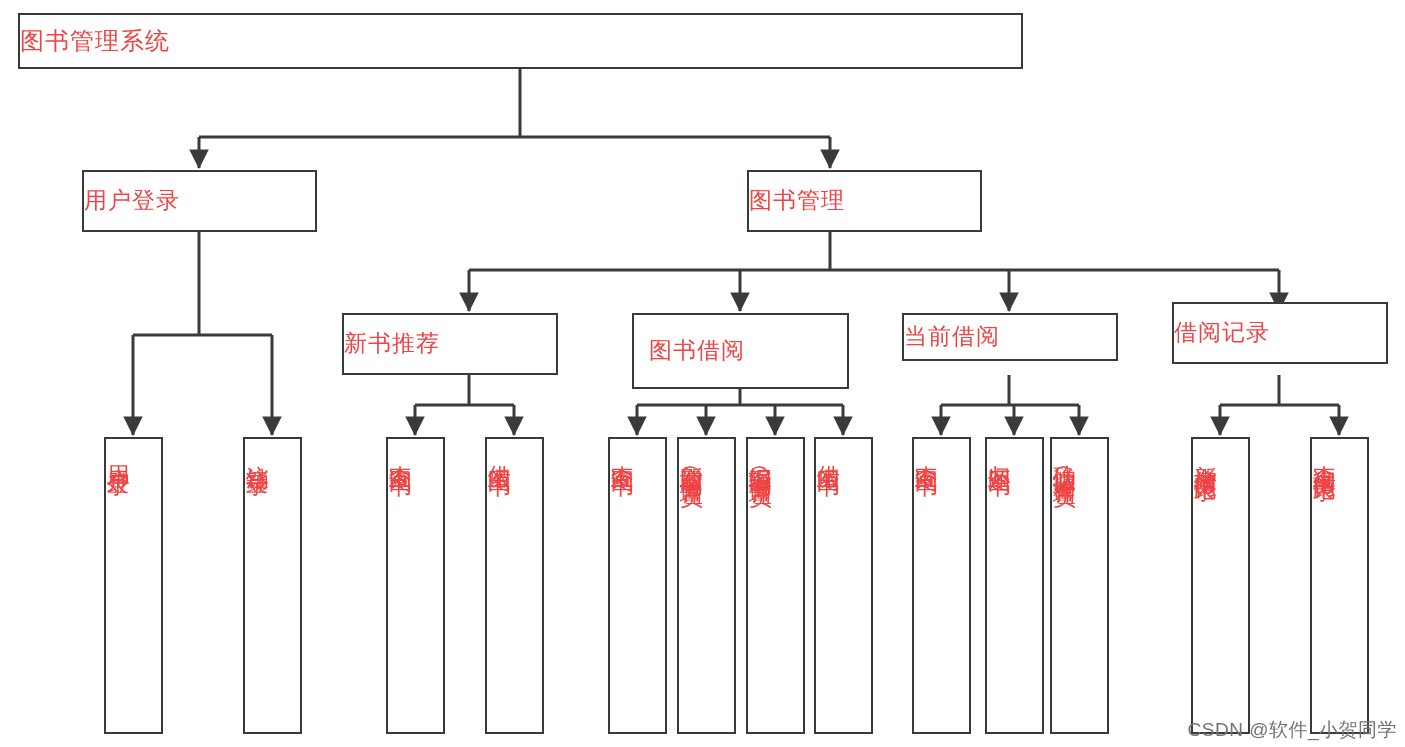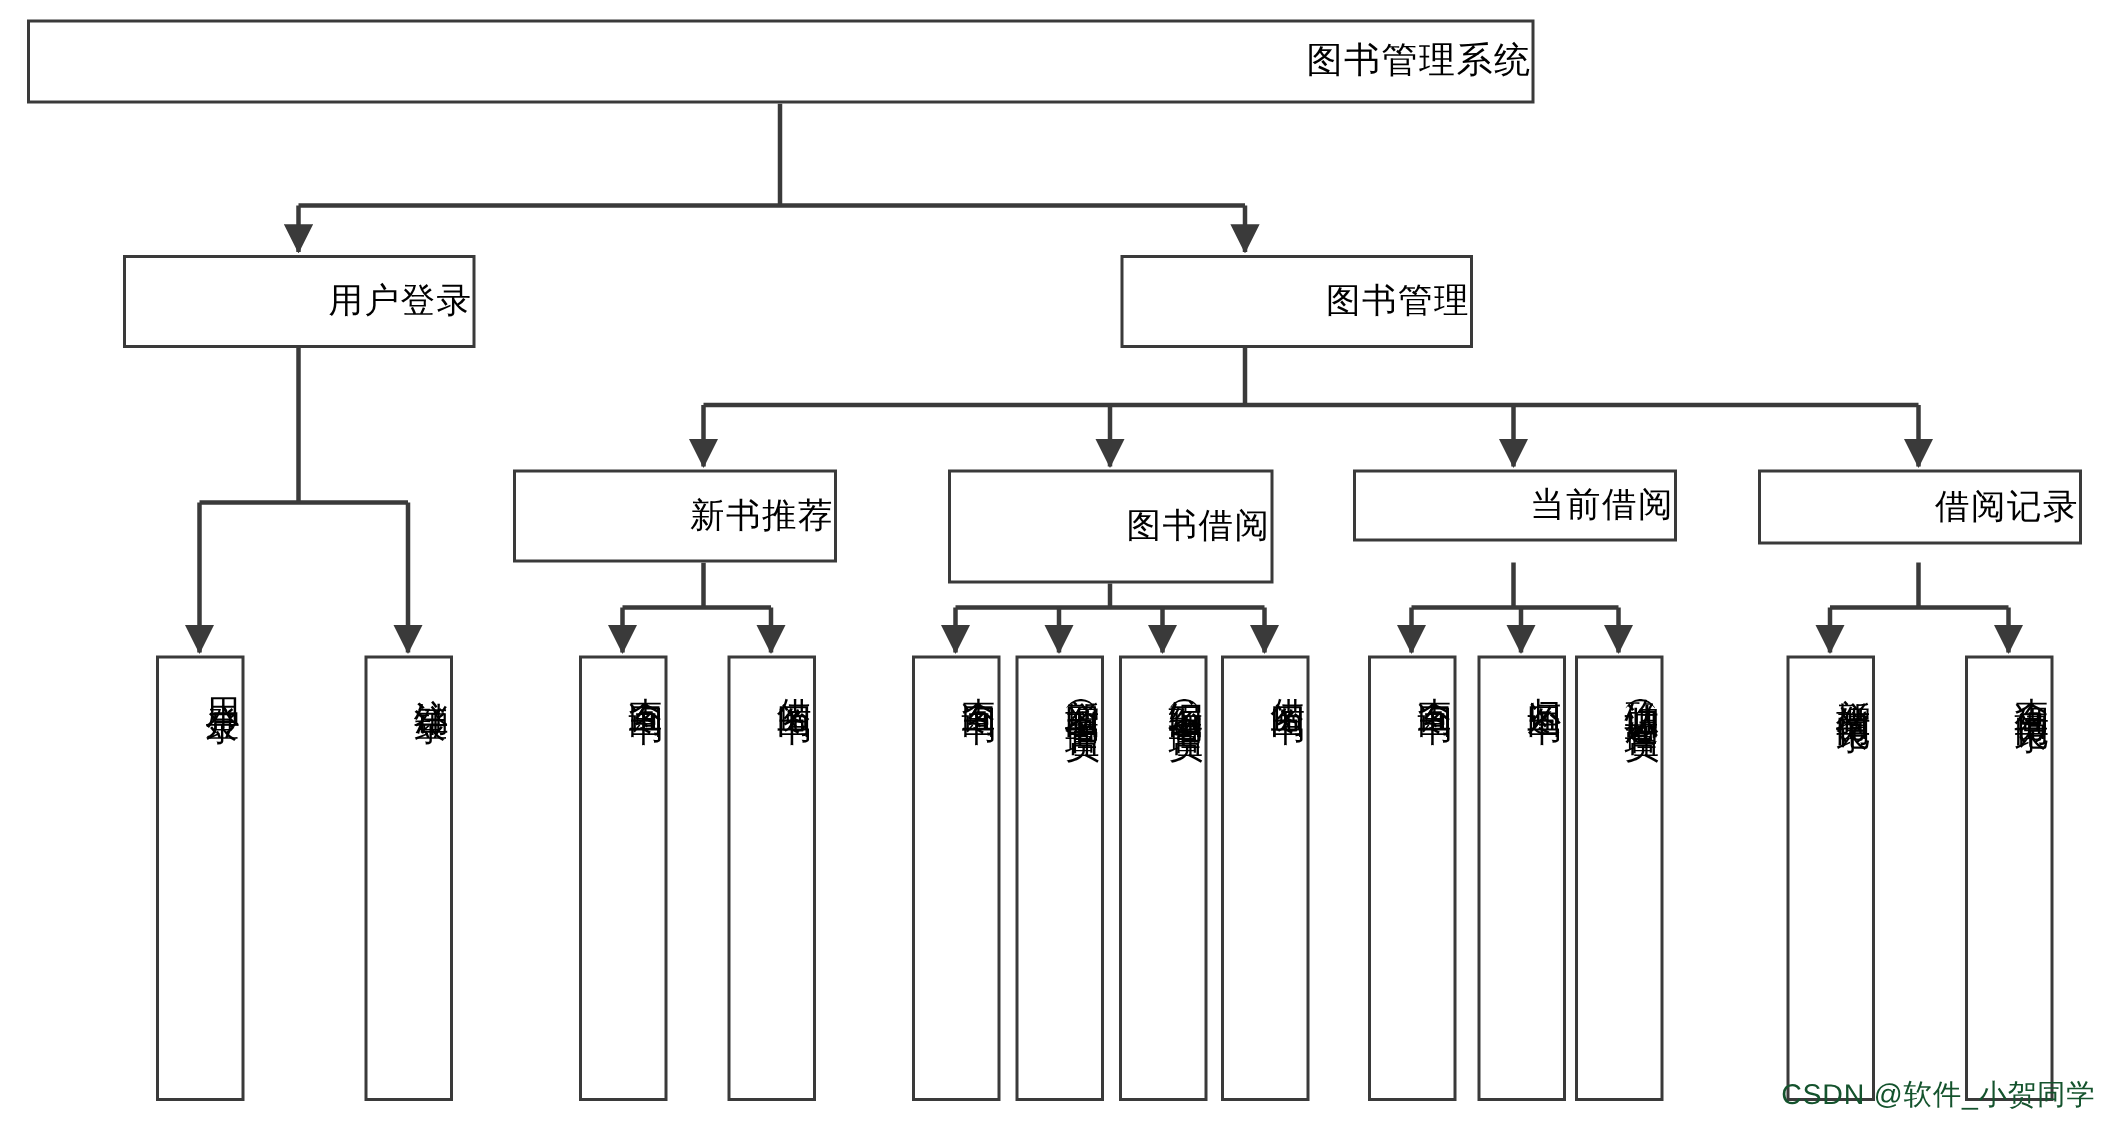--- a/index.html
+++ b/index.html
@@ -26,22 +26,22 @@
     height: 747px;
     pointer-events: none;
   }
   .node {
     position: absolute;
     box-sizing: border-box;
     background: #ffffff;
     border: 2px solid #3a3a3a;
     display: flex;
     align-items: center;
-    justify-content: flex-end;
-    color: #000000;
+    justify-content: flex-start;
+    color: #ef4444;
     z-index: 2;
   }
   .node-label {
     display: block;
     text-align: center;
     line-height: 1.18;
     white-space: nowrap;
   }
   .node.horizontal .node-label {
     font-size: 23px;
@@ -61,21 +61,21 @@
     font-size: 23px;
     line-height: 1.08;
     letter-spacing: 3px;
     white-space: nowrap;
   }
   #watermark {
     position: absolute;
     right: 8px;
     bottom: 4px;
     font-size: 19px;
-    color: #14532d;
+    color: #737373;
     letter-spacing: 0.5px;
     z-index: 3;
     white-space: nowrap;
   }
 </style>
 </head>
 <body>
 
 <div id="diagram-root">
 
@@ -142,21 +142,21 @@
 
   <div class="node horizontal" style="left:342px; top:313px; width:216px; height:62px;">
     <span class="node-label">新书推荐</span>
   </div>
   <div class="node horizontal" style="left:632px; top:313px; width:217px; height:76px;padding-left:15px;">
     <span class="node-label">图书借阅</span>
   </div>
   <div class="node horizontal" style="left:902px; top:313px; width:216px; height:48px;">
     <span class="node-label">当前借阅</span>
   </div>
-  <div class="node horizontal" style="left:1172px; top:313px; width:216px; height:50px;">
+  <div class="node horizontal" style="left:1172px; top:302px; width:216px; height:62px;">
     <span class="node-label">借阅记录</span>
   </div>
 
   <div class="node vertical" style="left:104px; top:437px; width:59px; height:297px;">
     <span class="node-label">用户登录</span>
   </div>
   <div class="node vertical" style="left:243px; top:437px; width:59px; height:297px;">
     <span class="node-label">注销登录</span>
   </div>
   <div class="node vertical" style="left:386px; top:437px; width:59px; height:297px;">

